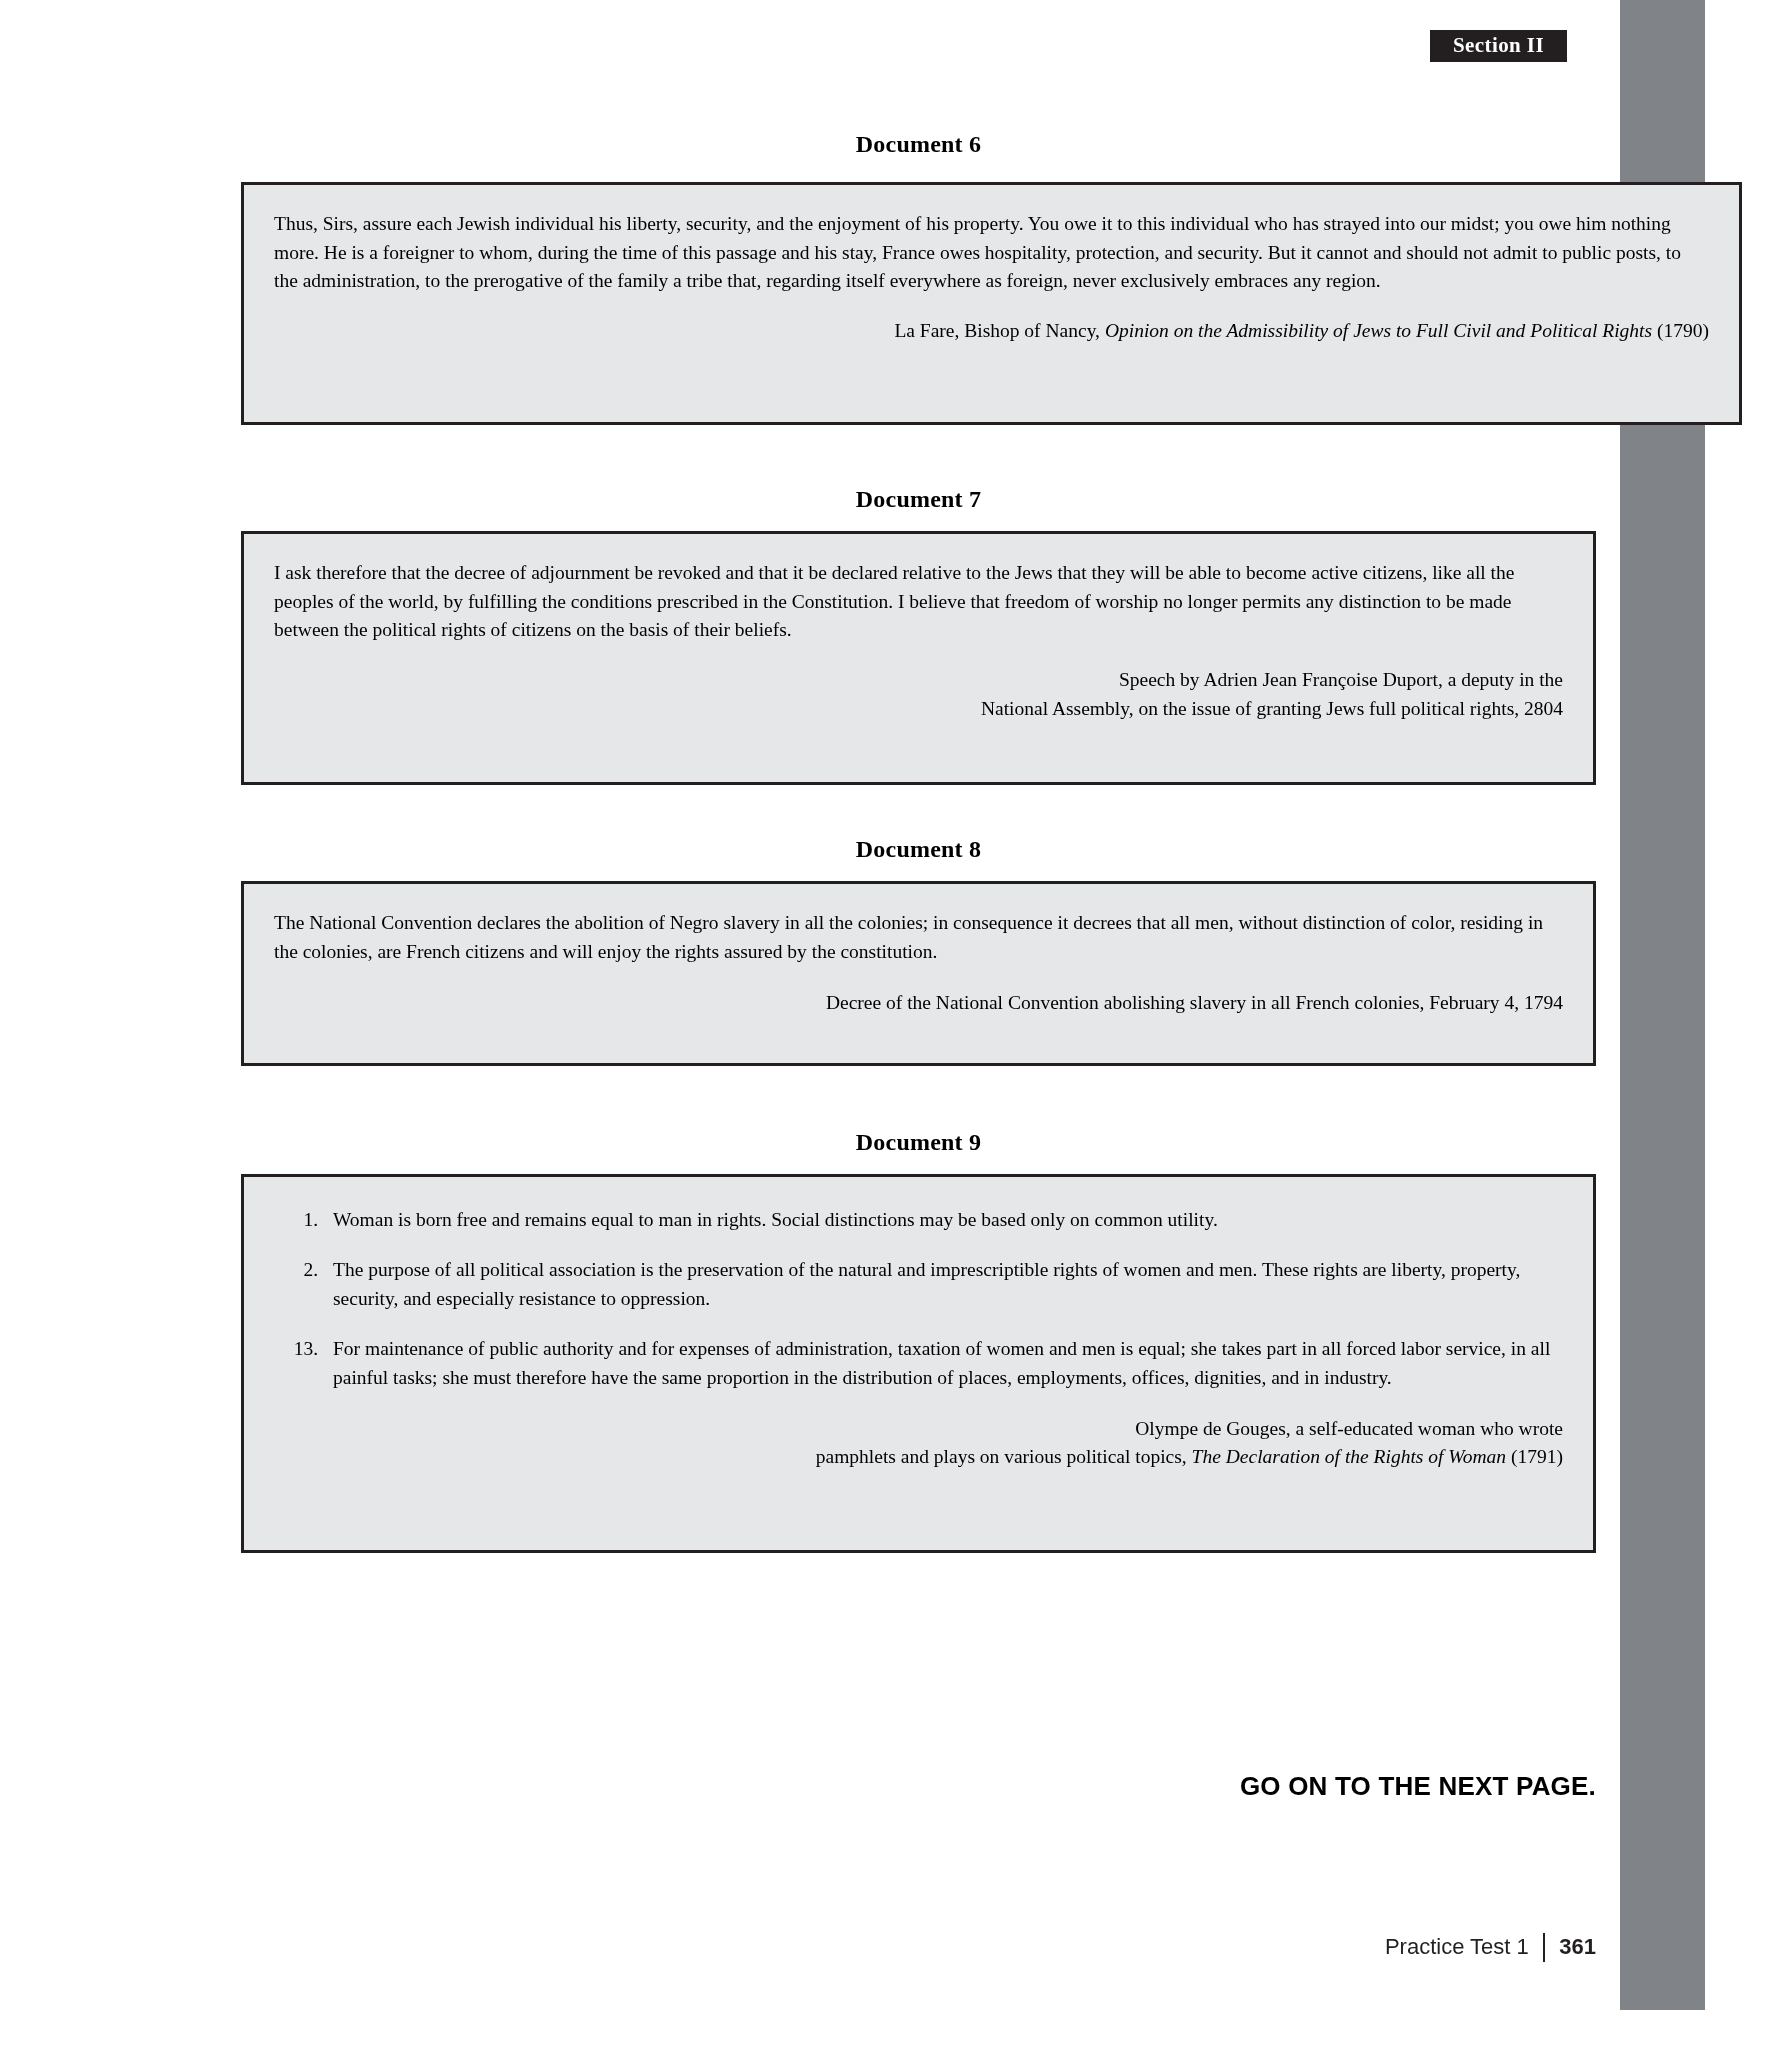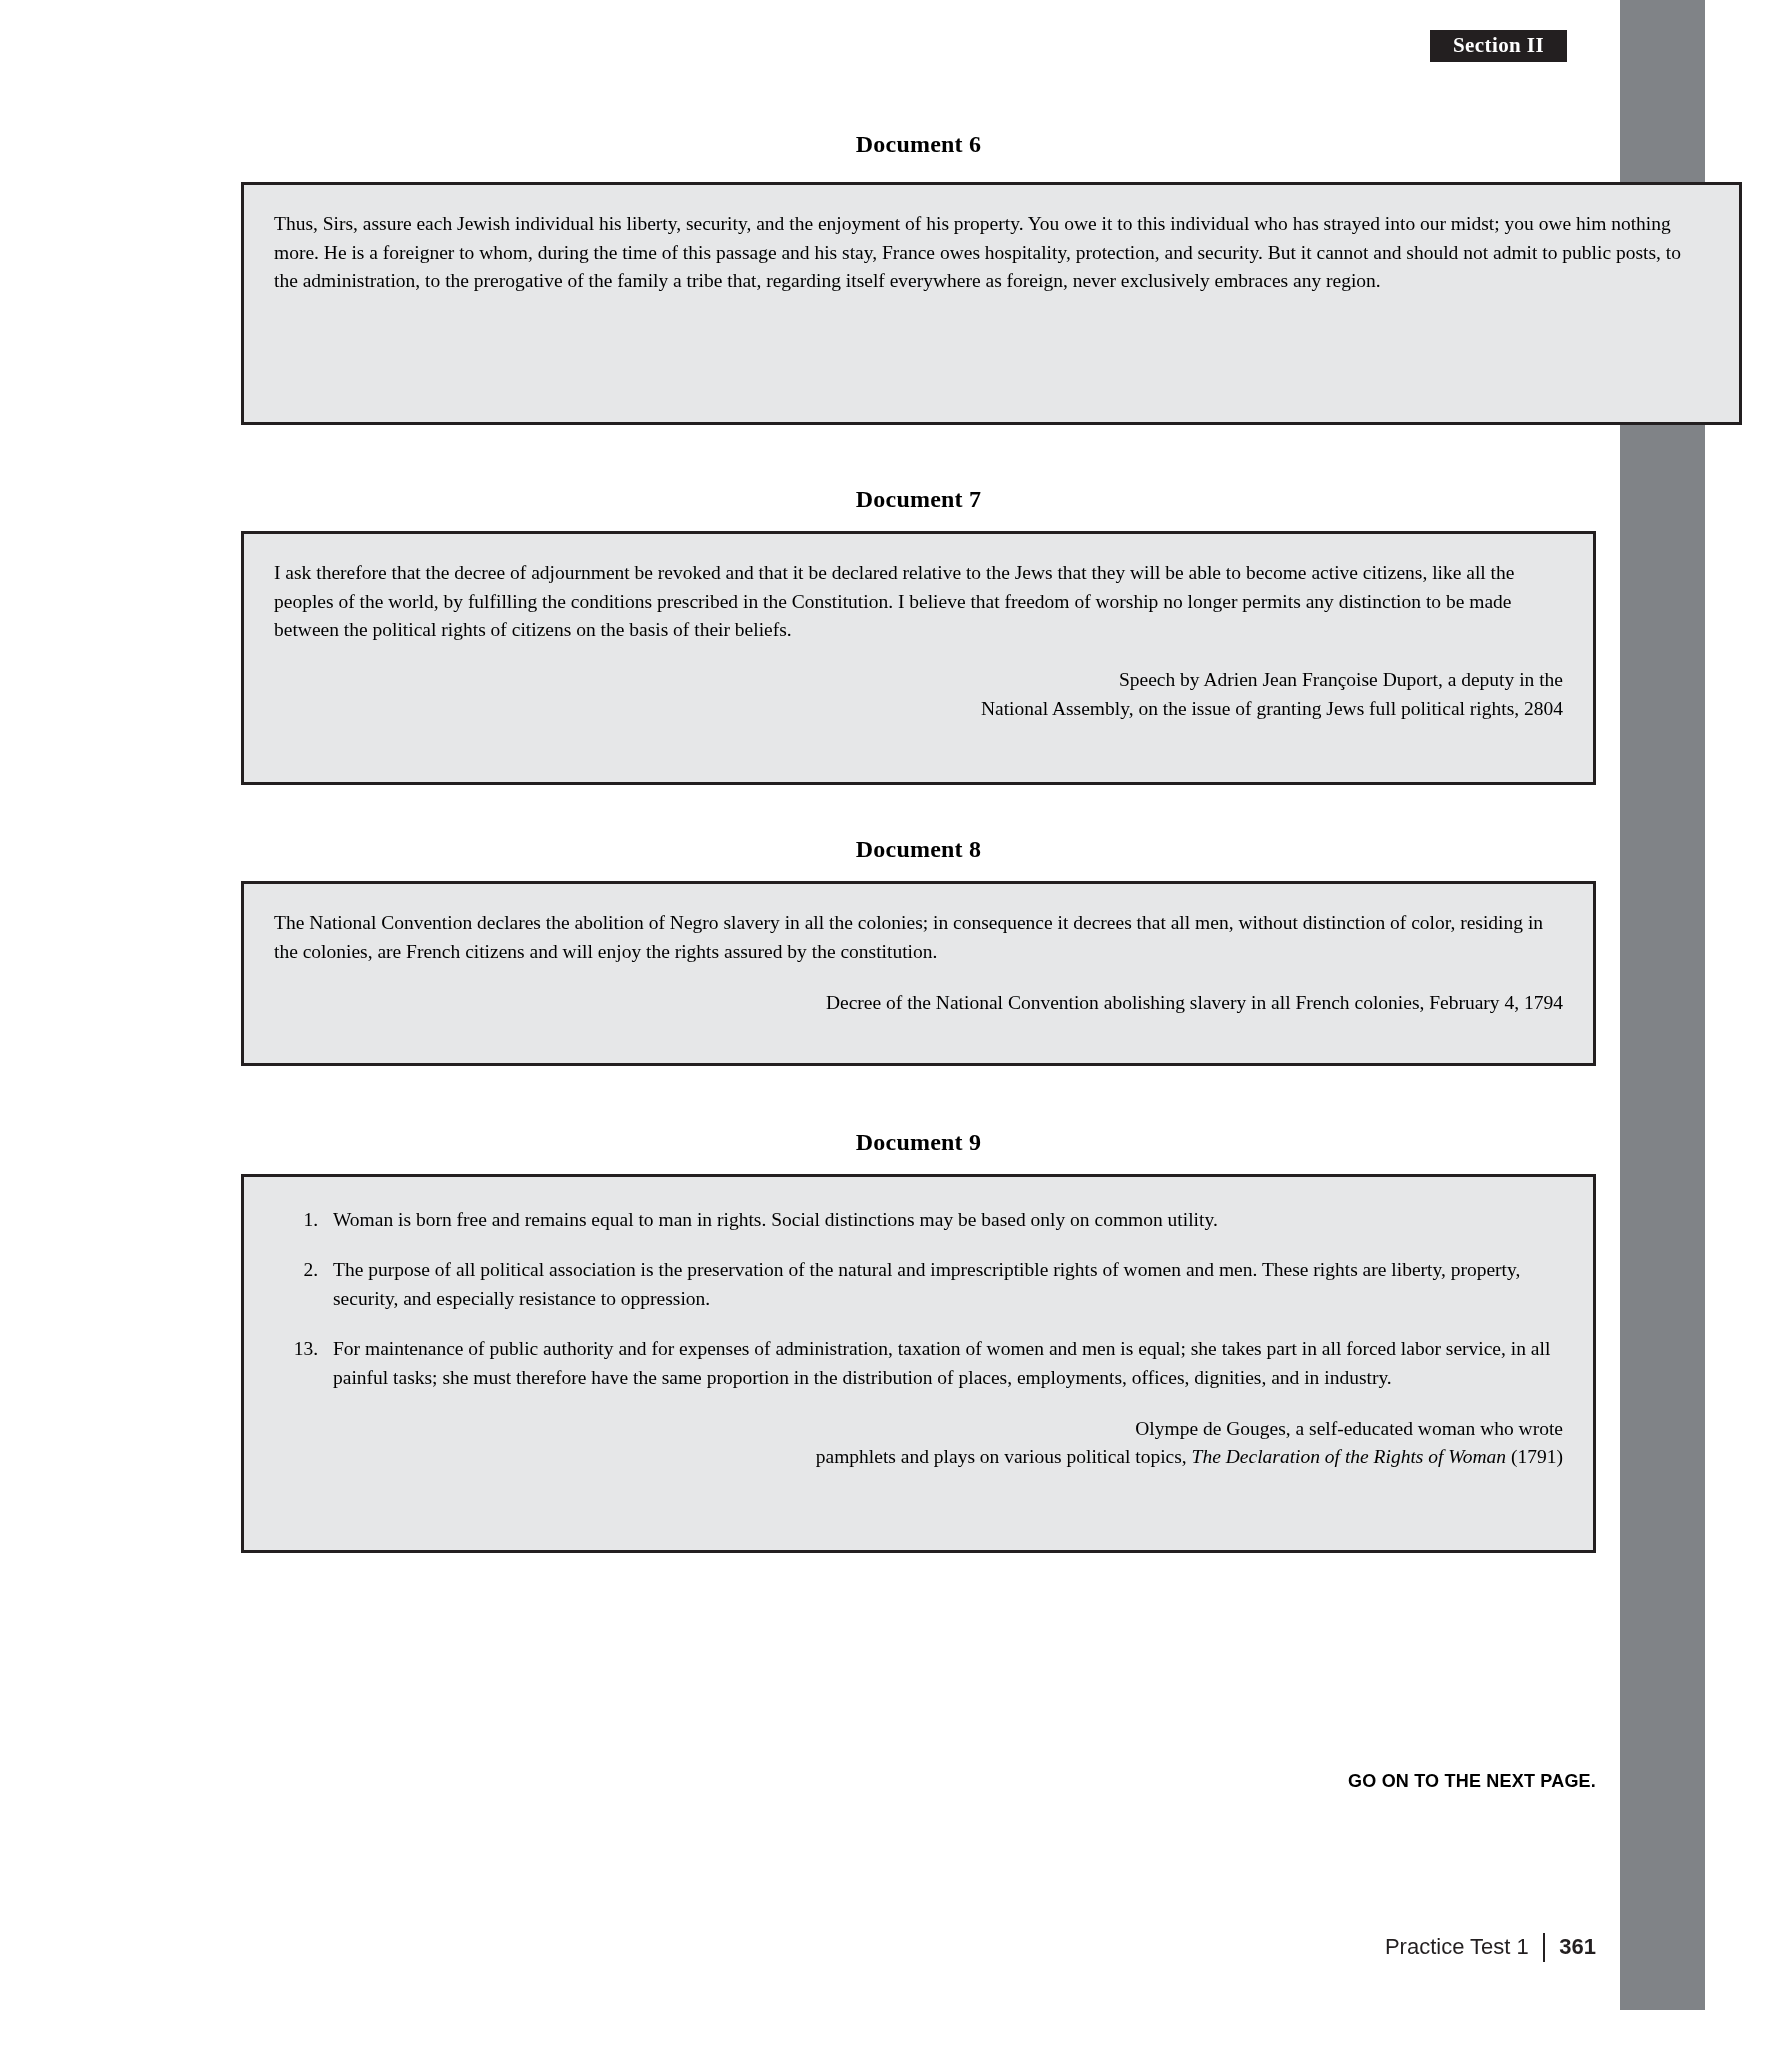--- a/index.html
+++ b/index.html
@@ -159,21 +159,21 @@
 
   
   .goon {
     position: absolute;
     left: 0;
     top: 1771px;
     width: 1355px;
     text-align: right;
     font-family: "Liberation Sans", "DejaVu Sans", sans-serif;
     font-weight: bold;
-    font-size: 18px;
+    font-size: 26px;
     letter-spacing: 0.2px;
   }
 
   
   .footer {
     position: absolute;
     left: 0;
     top: 1933px;
     width: 1355px;
     text-align: right;
@@ -209,20 +209,21 @@
 
   <div class="section-tab">
     <span>Section II</span>
   </div>
 
   <div class="content">
 
     <div class="doc-heading h6">Document 6</div>
     <div class="doc-box box6">
       <p class="doc-body">Thus, Sirs, assure each Jewish individual his liberty, security, and the enjoyment of his property. You owe it to this individual who has strayed into our midst; you owe him nothing more. He is a foreigner to whom, during the time of this passage and his stay, France owes hospitality, protection, and security. But it cannot and should not admit to public posts, to the administration, to the prerogative of the family a tribe that, regarding itself everywhere as foreign, never exclusively embraces any region.</p>
+      <p class="attrib spacer-attrib"><span>La Fare, Bishop of Nancy, </span><span class="t">Opinion on the Admissibility of Jews to Full Civil and Political Rights</span><span> (1790)</span></p>
     </div>
 
     <div class="doc-heading h7">Document 7</div>
     <div class="doc-box box7">
       <p class="doc-body">I ask therefore that the decree of adjournment be revoked and that it be declared relative to the Jews that they will be able to become active citizens, like all the peoples of the world, by fulfilling the conditions prescribed in the Constitution. I believe that freedom of worship no longer permits any distinction to be made between the political rights of citizens on the basis of their beliefs.</p>
       <p class="attrib spacer-attrib">Speech by Adrien Jean Françoise Duport, a deputy in the</p>
       <p class="attrib">National Assembly, on the issue of granting Jews full political rights, 2804</p>
     </div>
 
     <div class="doc-heading h8">Document 8</div>

